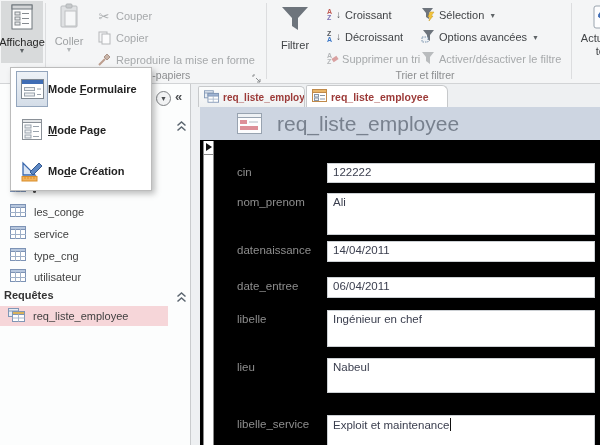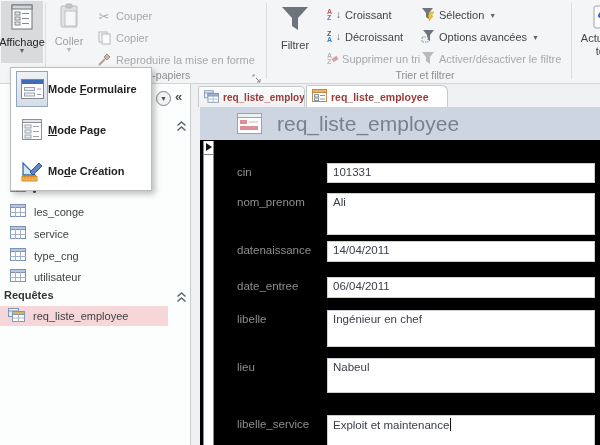--- a/index.html
+++ b/index.html
@@ -372,21 +372,21 @@
 
     <div class="form-body">
       <div class="rec-strip">
         <div class="rec-box">
           <div class="rec-arrow"></div>
         </div>
       </div>
 
       <div class="frow r0">
         <div class="flabel">cin</div>
-        <div class="finput"><span>101331</span></div>
+        <div class="finput"><span>122222</span></div>
       </div>
       <div class="frow r1">
         <div class="flabel">nom_prenom</div>
         <div class="finput"><span>Ali</span></div>
       </div>
       <div class="frow r2">
         <div class="flabel">datenaissance</div>
         <div class="finput"><span>14/04/2011</span></div>
       </div>
       <div class="frow r3">

